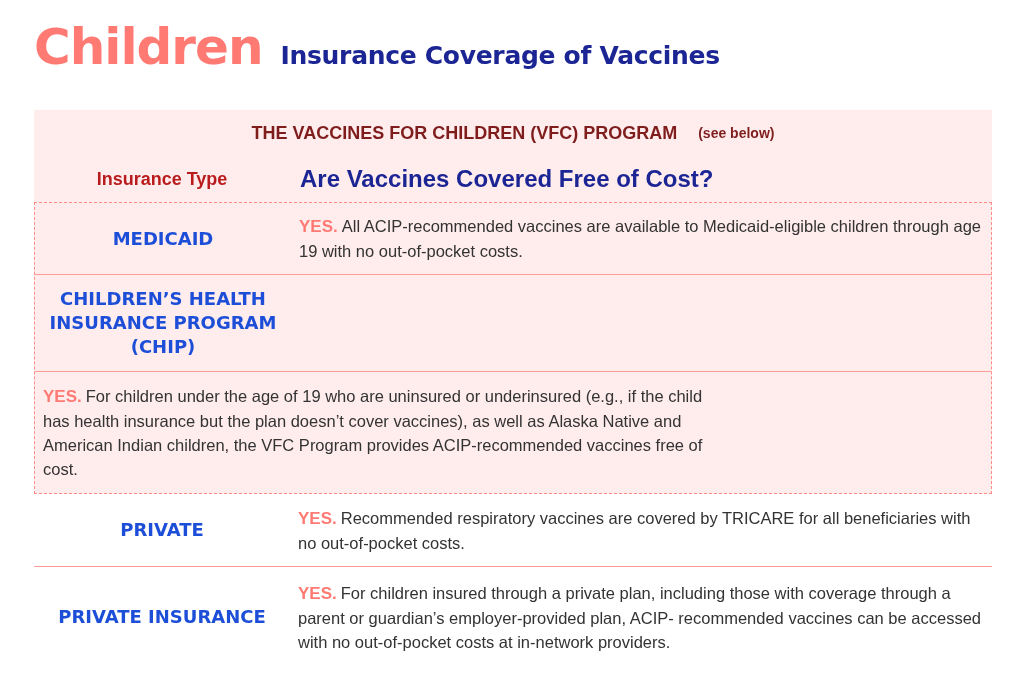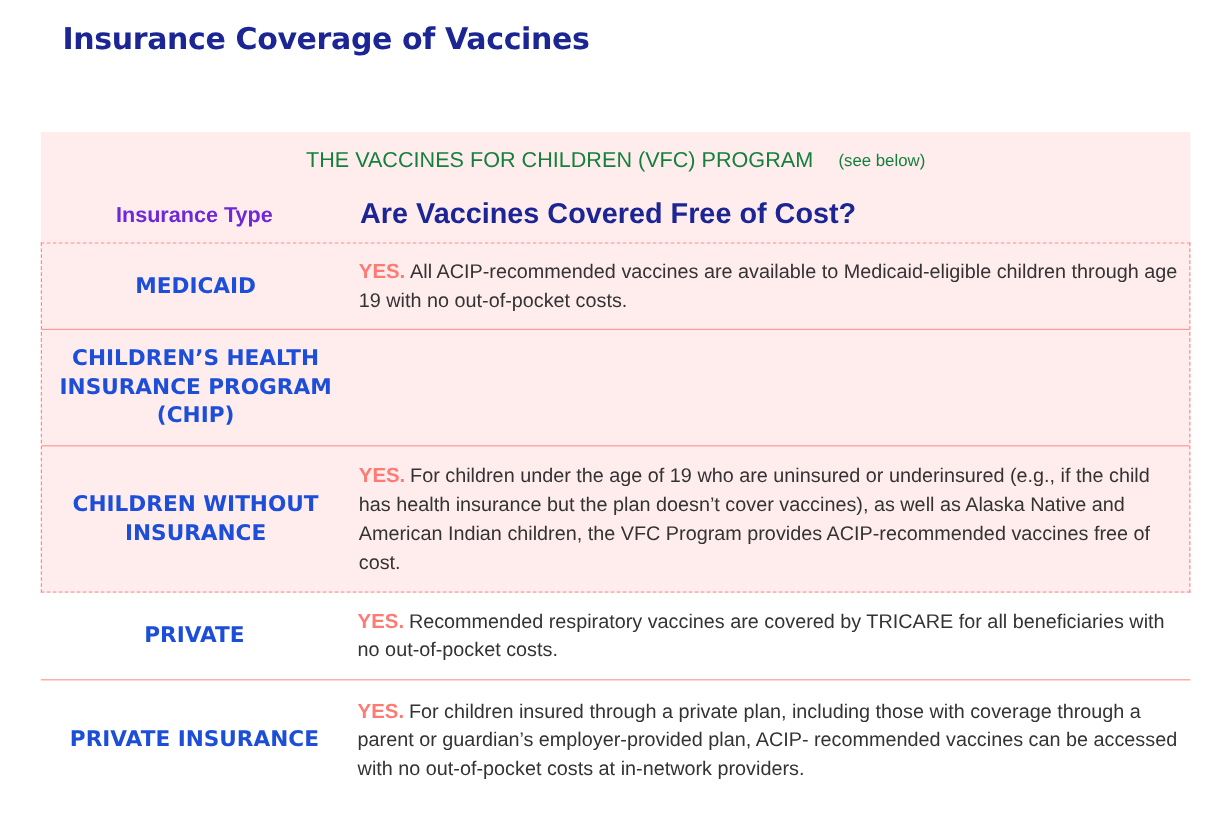--- a/index.html
+++ b/index.html
@@ -2,39 +2,40 @@
 <html><head>
 <meta charset="utf-8">
 <style>
   html, body { margin:0; padding:0; background:#ffffff; }
   body { width:1024px; height:683px; position:relative; overflow:hidden; font-family:"Liberation Sans", sans-serif; }
   .title-row { position:absolute; left:34px; top:18px; display:flex; align-items:baseline; }
   .title-main { font-family:"DejaVu Sans", sans-serif; font-weight:bold; font-size:50px; color:#ff7a73; letter-spacing:-1px; }
   .title-sub { font-family:"DejaVu Sans", sans-serif; font-weight:bold; font-size:25px; color:#1b2594; margin-left:18px; letter-spacing:-0.3px; }
   .table { position:absolute; left:34px; top:110px; width:958px; }
   .band { background:#ffeced; }
-  .band-title { height:46px; display:flex; align-items:center; justify-content:center; font-weight:normal; font-size:18px; color:#15803d; }
+  .band-title { height:46px; display:flex; align-items:center; justify-content:center; font-weight:bold; font-size:18px; color:#7f1d1d; }
   .band-title .note { font-size:14px; margin-left:21px; }
   .head { height:46px; display:flex; align-items:center; }
-  .head .c1 { width:256px; text-align:center; font-weight:bold; font-size:18px; color:#6d28d9; }
+  .head .c1 { width:256px; text-align:center; font-weight:bold; font-size:18px; color:#b91c1c; }
   .head .c2 { font-weight:bold; font-size:24px; color:#1b2594; padding-left:10px; }
   .vfc-box { border:1.5px dashed #ff8a86; background:#ffeced; }
   .row { display:flex; align-items:center; }
   .row + .row { border-top:1.5px solid #ff9a96; }
   .row .c1 { width:256px; text-align:center; font-family:"DejaVu Sans", sans-serif; font-weight:bold; font-size:18px; line-height:24px; color:#1d4ed8; }
   .row .c2 { width:690px; padding-left:8px; font-size:16.5px; line-height:24px; color:#333; }
   .yes { font-weight:bold; font-size:17px; color:#ff7a73; margin-right:4px; }
   .r1 { height:71px; } .r2 { height:96px; } .r3 { height:121px; }
   .plain .row { background:#ffffff; }
   .r4 { height:72px; } .r5 { height:100px; }
 </style>
 </head>
 <body>
 
 <div class="title-row">
+  <span class="title-main">Children</span>
   <span class="title-sub">Insurance Coverage of Vaccines</span>
 </div>
 
 <div class="table">
   <div class="band">
     <div class="band-title">
       <span>THE VACCINES FOR CHILDREN (VFC) PROGRAM</span>
       <span class="note">(see below)</span>
     </div>
     <div class="head">
@@ -45,21 +46,20 @@
 
   <div class="vfc-box">
     <div class="row r1">
       <div class="c1">MEDICAID</div>
       <div class="c2"><span class="yes">YES.</span><span>All ACIP-recommended vaccines are available to Medicaid-eligible children through age 19 with no out-of-pocket costs.</span></div>
     </div>
     <div class="row r2">
       <div class="c1">CHILDREN’S HEALTH INSURANCE PROGRAM (CHIP)</div>
     </div>
     <div class="row r3">
-      <div class="c1">CHILDREN WITHOUT INSURANCE</div>
       <div class="c2"><span class="yes">YES.</span><span>For children under the age of 19 who are uninsured or underinsured (e.g., if the child has health insurance but the plan doesn’t cover vaccines), as well as Alaska Native and American Indian children, the VFC Program provides ACIP-recommended vaccines free of cost.</span></div>
     </div>
   </div>
 
   <div class="plain">
     <div class="row r4">
       <div class="c1">PRIVATE</div>
       <div class="c2"><span class="yes">YES.</span><span>Recommended respiratory vaccines are covered by TRICARE for all beneficiaries with no out-of-pocket costs.</span></div>
     </div>
     <div class="row r5">

